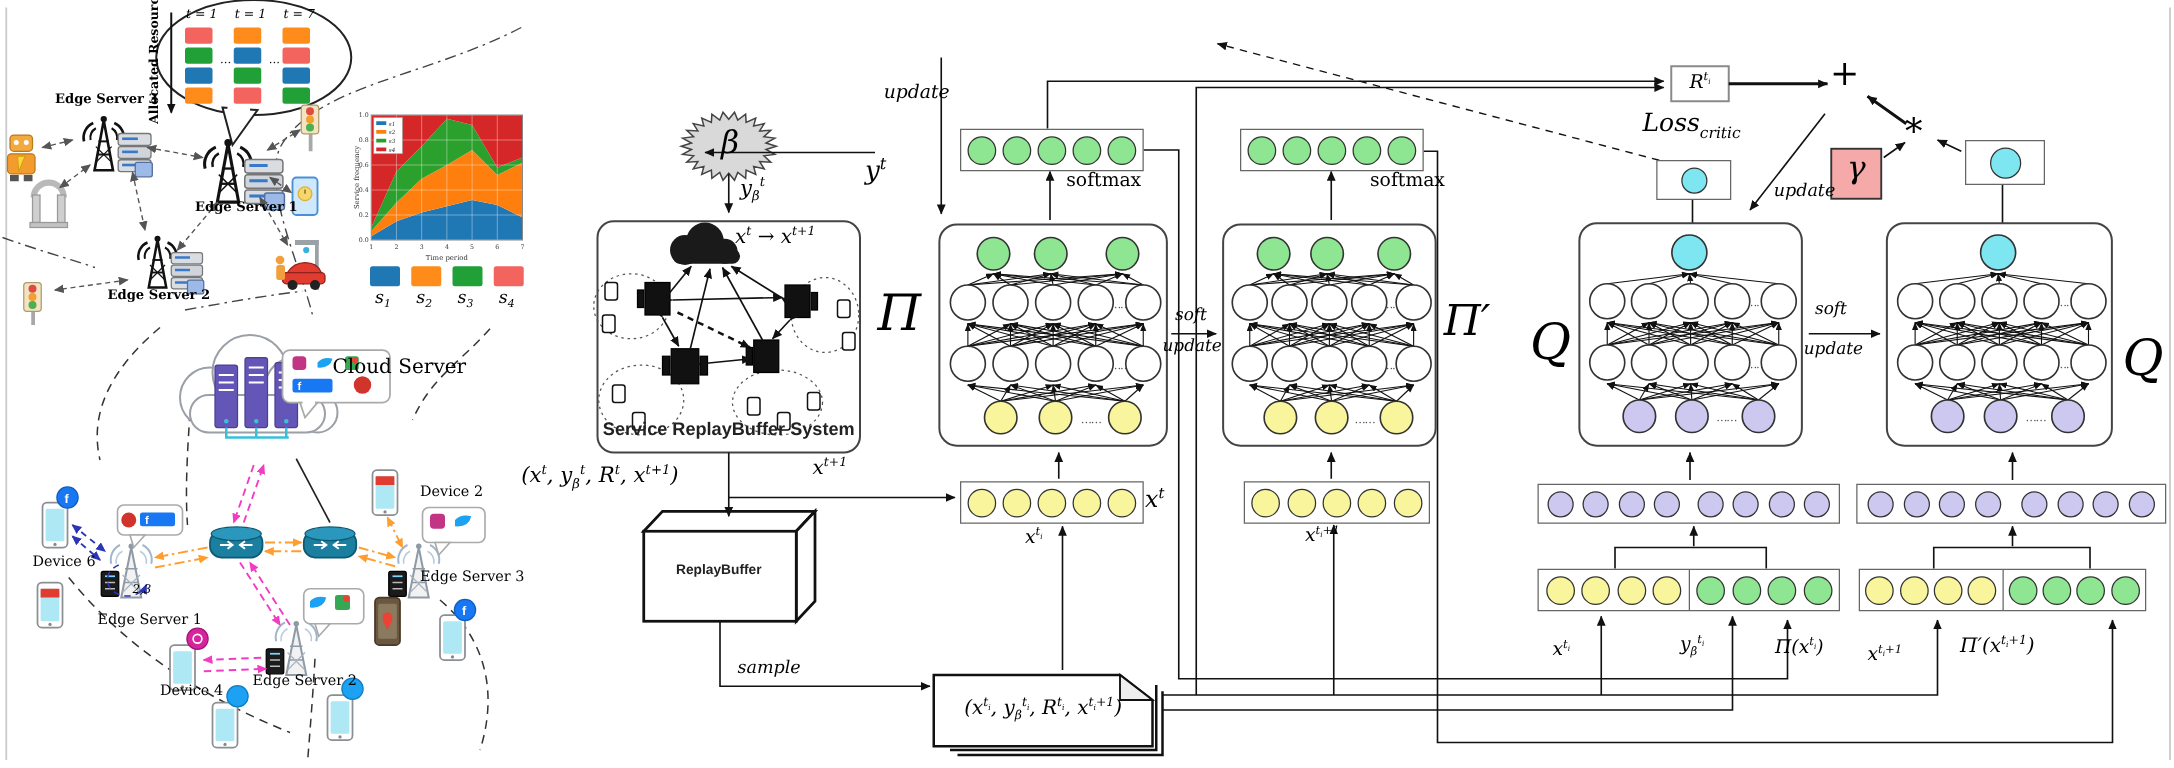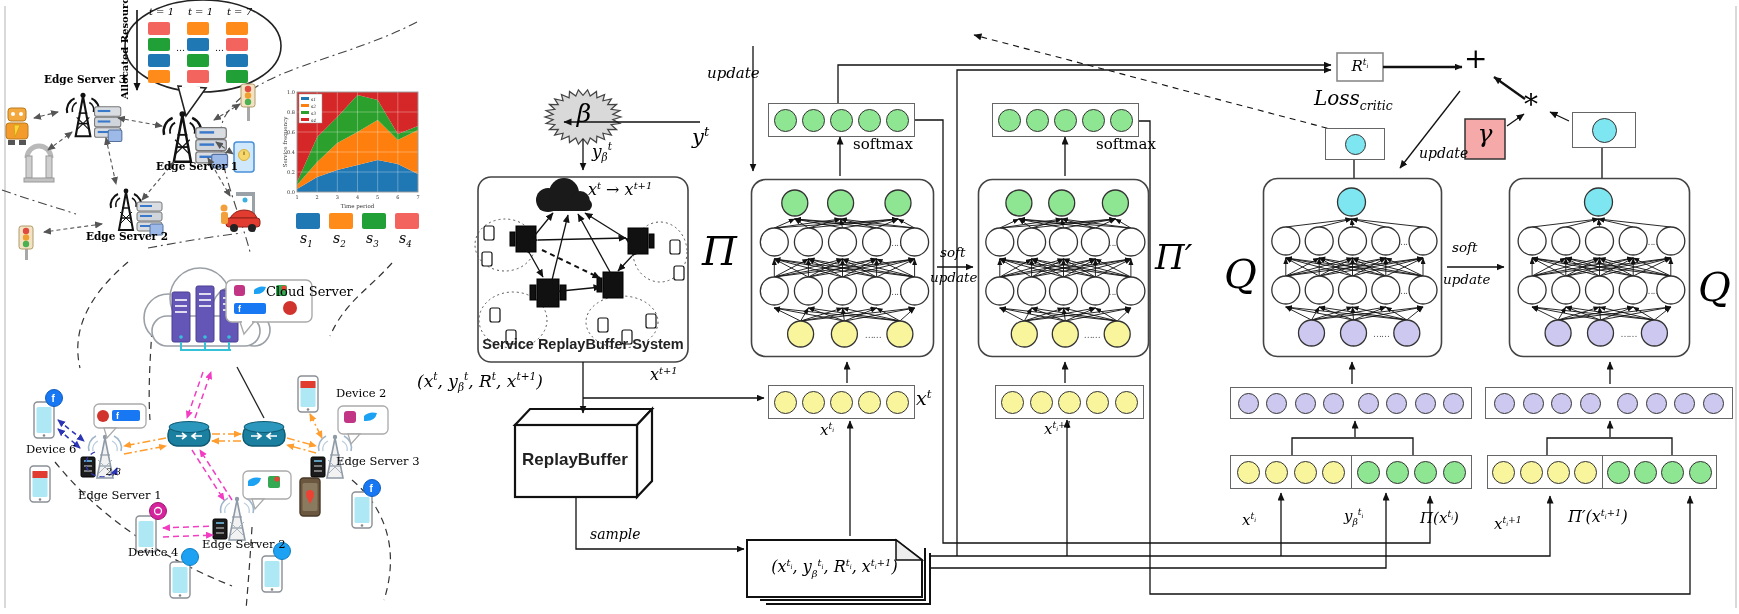--- a/index.html
+++ b/index.html
@@ -341,21 +341,21 @@
         <path d="M95,452 a16,13 0 1 0 22,16" stroke="#2b35b5" stroke-width="1.2" stroke-dasharray="5 4" marker-end="url(#ab)"></path>
       </g>
     </g>
   </svg>
 
   <div class="lbl bold upr" style="left:75px;top:44px;width:100px;font-size:10px;text-align:center;transform:rotate(-90deg);font-style:normal;font-weight:bold">Allocated Resource</div>
   <div class="lbl bold upr" style="left:44px;top:74px;font-size:10.5px;font-weight:bold;font-style:normal">Edge Server 3</div>
   <div class="lbl bold upr" style="left:156px;top:161px;font-size:10.5px;font-weight:bold;font-style:normal">Edge Server 1</div>
   <div class="lbl bold upr" style="left:86px;top:231px;font-size:10.5px;font-weight:bold;font-style:normal">Edge Server 2</div>
 
-  <div class="lbl upr" style="left:266px;top:285px;font-size:13px;font-style:normal">Cloud Server</div>
+  <div class="lbl upr" style="left:266px;top:285px;font-size:16px;font-style:normal">Cloud Server</div>
   <div class="lbl upr" style="left:26px;top:443px;font-size:11.5px;font-style:normal">Device 6</div>
   <div class="lbl upr" style="left:336px;top:387px;font-size:11.5px;font-style:normal">Device 2</div>
   <div class="lbl upr" style="left:128px;top:546px;font-size:11.5px;font-style:normal">Device 4</div>
   <div class="lbl upr" style="left:78px;top:489px;font-size:11.5px;font-style:normal">Edge Server 1</div>
   <div class="lbl upr" style="left:202px;top:538px;font-size:11.5px;font-style:normal">Edge Server 2</div>
   <div class="lbl upr" style="left:336px;top:455px;font-size:11.5px;font-style:normal">Edge Server 3</div>
   <div class="lbl" style="left:106px;top:467px;font-size:9.5px">2,3</div>
 
   <svg id="area-chart" style="left:283px;top:88px" width="137" height="128" viewBox="0 0 137 128">
       <rect x="14" y="4" width="121" height="100" fill="#fff"></rect>
@@ -520,21 +520,21 @@
   </svg>
 
   <div class="lbl" style="left:707px;top:66px;font-size:15px">update</div>
   <div class="lbl" style="left:572px;top:101px;width:24px;font-size:25px;text-align:center">β</div>
   <div class="lbl" style="left:692px;top:125px;font-size:21px">y<sup>t</sup></div>
   <div class="lbl" style="left:592px;top:141px;font-size:17px">y<sub>β</sub><sup>t</sup></div>
   <div class="lbl" style="left:588px;top:181px;font-size:16px">x<sup>t</sup> → x<sup>t+1</sup></div>
   <div class="lbl sans ctr" style="left:480px;top:337px;width:206px;font-size:14.5px">Service ReplayBuffer System</div>
   <div class="lbl" style="left:417px;top:371px;font-size:17px">(x<sup>t</sup>, y<sub>β</sub><sup>t</sup>, R<sup>t</sup>, x<sup>t+1</sup>)</div>
   <div class="lbl" style="left:650px;top:366px;font-size:16px">x<sup>t+1</sup></div>
-  <div class="lbl sans ctr" style="left:517px;top:451px;width:116px;font-size:17px">ReplayBuffer</div>
+  <div class="lbl sans ctr" style="left:517px;top:451px;width:116px;font-size:11px">ReplayBuffer</div>
   <div class="lbl" style="left:590px;top:527px;font-size:14px">sample</div>
   <div class="lbl ctr" style="left:749px;top:558px;width:171px;font-size:16px">(x<sup>t<sub>i</sub></sup>, y<sub>β</sub><sup>t<sub>i</sub></sup>, R<sup>t<sub>i</sub></sup>, x<sup>t<sub>i</sub>+1</sup>)</div>
   <div class="lbl" style="left:916px;top:388px;font-size:19px">x<sup>t</sup></div>
   <div class="lbl" style="left:820px;top:421px;font-size:15px">x<sup>t<sub>i</sub></sup></div>
   <div class="lbl" style="left:702px;top:230px;font-size:40px">Π</div>
   <div class="lbl upr" style="left:853px;top:137px;font-size:15px;font-style:normal">softmax</div>
   <div class="lbl upr" style="left:1096px;top:137px;font-size:15px;font-style:normal">softmax</div>
   <div class="lbl" style="left:940px;top:245px;font-size:13.5px">soft</div>
   <div class="lbl" style="left:930px;top:270px;font-size:13.5px">update</div>
   <div class="lbl" style="left:1155px;top:240px;font-size:34px">Π′</div>

